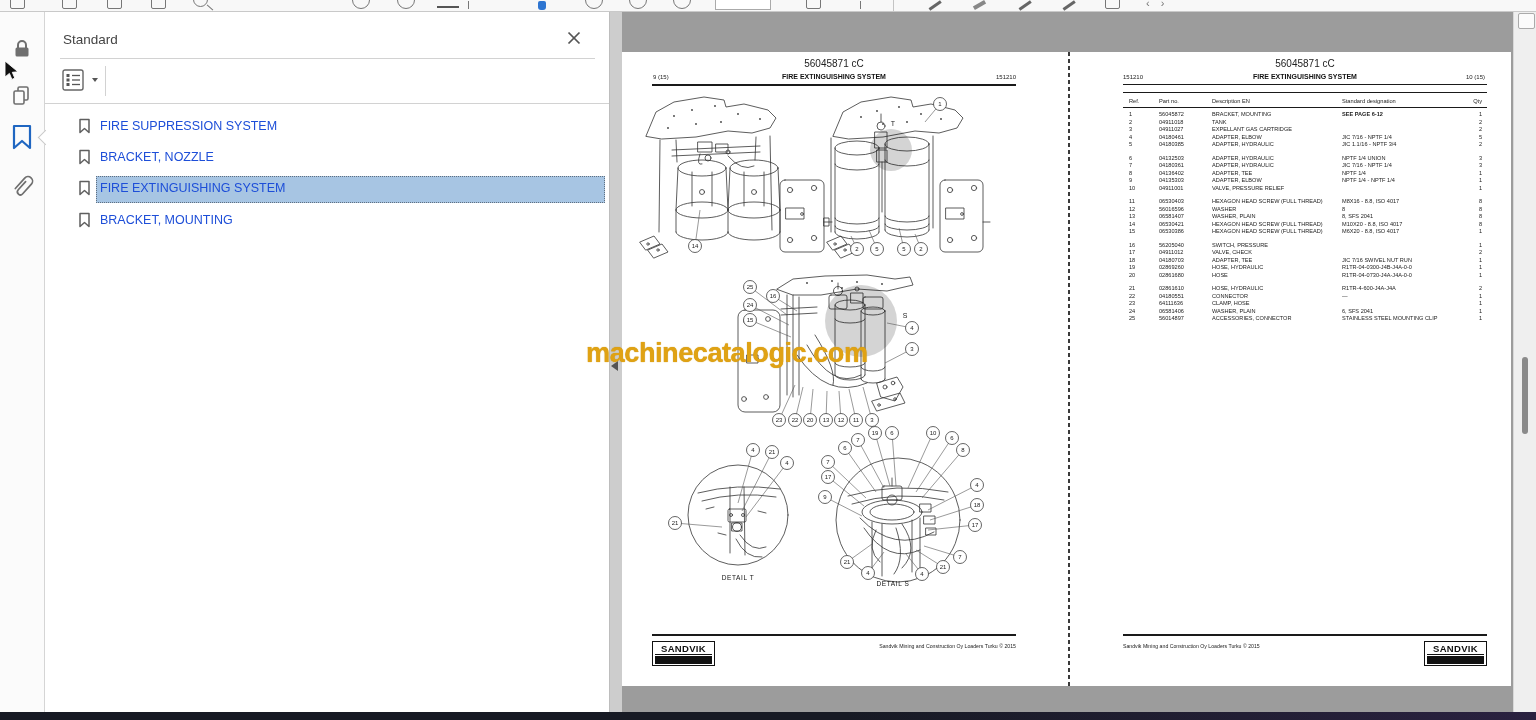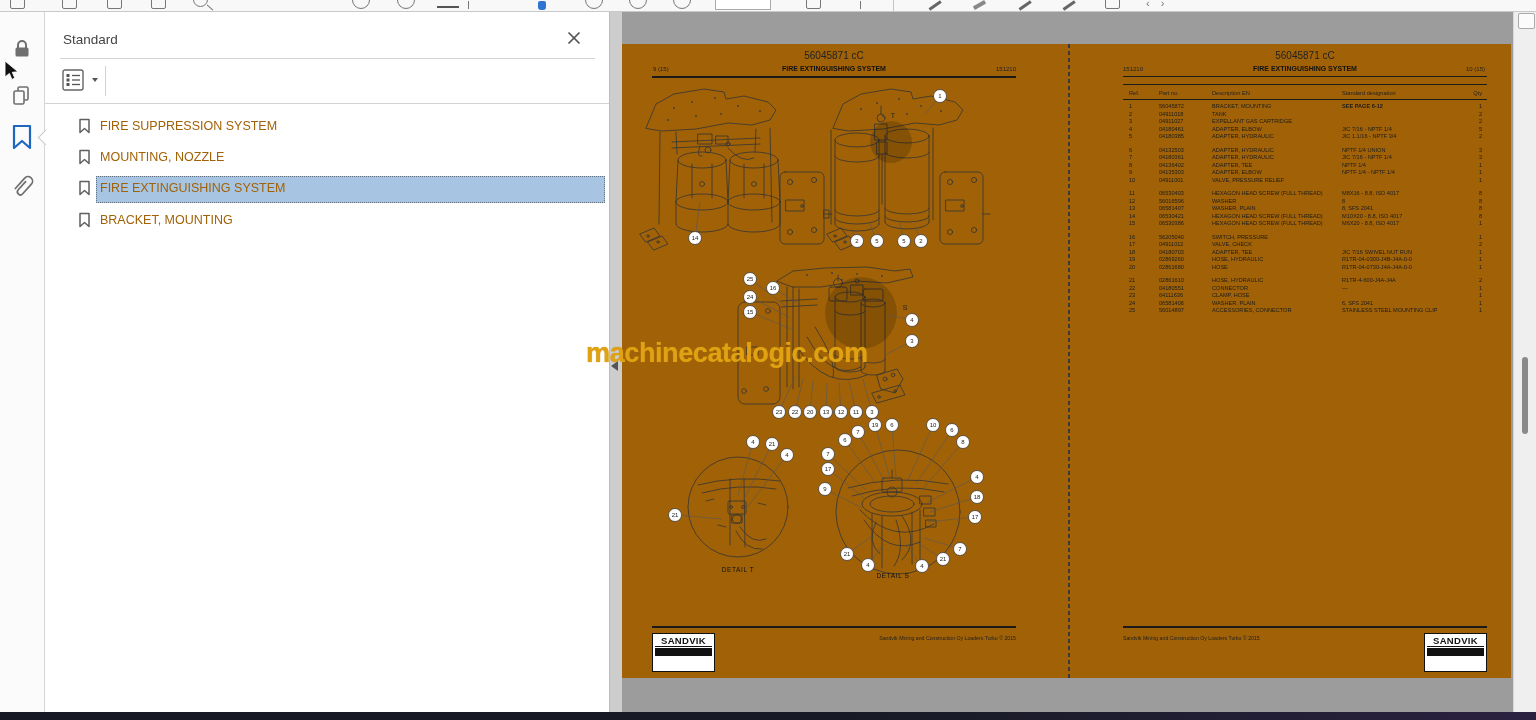--- a/index.html
+++ b/index.html
@@ -21,41 +21,41 @@
 #rail{position:absolute;left:0;top:12px;width:45px;height:700px;background:#fbfbfb;border-right:1px solid #d5d5d5;box-sizing:border-box}
 #panel{position:absolute;left:45px;top:12px;width:565px;height:700px;background:#fff;border-right:1px solid #bdbdbd;box-sizing:border-box}
 .panel-title{position:absolute;left:18px;top:20px;font-size:13.5px;color:#444}
 .panel-x{position:absolute;right:28px;top:19px;width:14px;height:14px}
 .hr{position:absolute;height:0;border-top:1px solid #d2d2d2}
 .opt-caret{position:absolute;left:47px;top:66px;width:0;height:0;border-left:3.5px solid transparent;border-right:3.5px solid transparent;border-top:4.5px solid #555}
 .vsep{position:absolute;width:0;border-left:1px solid #d2d2d2}
 #bm-list{position:absolute;left:0;top:98px;width:100%}
 .bm-item{position:relative;height:31.4px;display:flex;align-items:center;padding-left:33px}
 .bm-item .bm-ico{width:13px;height:16px;margin-right:9px;flex:none;position:relative;z-index:2}
-.bm-item .bm-label{font-size:12.5px;color:#a16207;position:relative;z-index:2;white-space:nowrap}
+.bm-item .bm-label{font-size:12.5px;color:#1d4ed8;position:relative;z-index:2;white-space:nowrap}
 .bm-item.selected .hl{position:absolute;left:51px;right:4px;top:3.5px;bottom:1px;background:#a7c5e3;border:1px dotted #5f6f80;z-index:1}
 #docpane{position:absolute;left:610px;top:12px;width:926px;height:700px;background:#9c9c9c}
 #leftstrip{position:absolute;left:0;top:0;width:12px;height:700px;background:#cdcdcd}
-#sheet{position:absolute;left:12px;top:32px;width:889px;height:634px;background:#a16207}
+#sheet{position:absolute;left:12px;top:40px;width:889px;height:634px;background:#ffffff}
 #pagediv{position:absolute;left:446px;top:0;width:1.5px;height:634px;background:repeating-linear-gradient(to bottom,#3a3a3a 0 4px,transparent 4px 7px)}
 #pageL{position:absolute;left:0;top:0;width:446px;height:634px}
 #pageR{position:absolute;left:448px;top:0;width:441px;height:634px}
 .doc-num{position:absolute;top:6px;font-size:10px;color:#222;text-align:center}
 .hdr-l{position:absolute;top:21.5px;font-size:6px;color:#222}
 .hdr-c{position:absolute;top:20.5px;font-size:7px;font-weight:bold;color:#111;text-align:center}
 .hdr-r{position:absolute;top:21.5px;font-size:6px;color:#222;text-align:right}
 .rule{position:absolute;background:#1a1a1a}
 .t-head span{position:absolute;top:45.5px;font-size:5.7px;color:#222}
 .prow{position:relative;height:7.5px}
 .prow.gap{margin-top:6px}
 .prow span{position:absolute;font-size:5.6px;color:#1c1c1c;line-height:7.5px;white-space:nowrap}
 .c-ref{left:59px}.c-part{left:89px}.c-desc{left:142px}.c-std{left:272px}
 .c-qty{left:385px;width:27px;text-align:right}
 .c-std.b{font-weight:bold}
-.logo{position:absolute;width:63px;height:39px;border:1.2px solid #111;background:#fff;box-sizing:border-box}
+.logo{position:absolute;width:63px;height:25px;border:1.2px solid #111;background:#fff;box-sizing:border-box}
 .logo .lg-t{display:block;font-size:9.5px;font-weight:bold;letter-spacing:.3px;text-align:center;color:#111;border-bottom:1px solid #111;margin:1px 2px 0 2px;line-height:11px}
 .logo .lg-b{display:block;height:8px;background:#111;margin:1px 2px 0 2px}
 .foot-text{position:absolute;top:591px;font-size:5.2px;color:#222}
 #watermark{position:absolute;left:586px;top:337px;font-size:28px;font-weight:bold;color:#e0a213;letter-spacing:-0.5px;transform:scaleX(.97);transform-origin:left;white-space:nowrap;text-shadow:0 0 1px #c08a00;z-index:30}
 #bottombar{position:absolute;left:0;top:712px;width:1536px;height:8px;background:linear-gradient(90deg,#171a24 0%,#171a24 55%,#2a2140 100%);z-index:40}
 #collapse-tri{position:absolute;left:611px;top:361px;width:0;height:0;border-top:5px solid transparent;border-bottom:5px solid transparent;border-right:7px solid #555;z-index:20}
 #cursor{position:absolute;left:4px;top:57px;z-index:50}
 #scroll{position:absolute;left:903px;top:0;width:23px;height:700px;background:#efefef;border-left:1px solid #d8d8d8;box-sizing:border-box}
 #scroll .btn{position:absolute;left:4px;top:1px;width:15px;height:14px;background:#fbfbfb;border:1px solid #aaa;border-radius:2px}
 #scroll .thumb{position:absolute;left:8px;top:345px;width:6px;height:77px;background:#8a8a8a;border-radius:3px}
@@ -140,21 +140,21 @@
       <div class="bm-item">
         <svg class="bm-ico" width="13" height="16">
           <path d="M2,1.5 h9 v13 l-4.5,-4 l-4.5,4 Z" stroke="#5f5f5f" stroke-width="1.5" fill="none" stroke-linejoin="round"></path>
         </svg>
         <span class="bm-label">FIRE SUPPRESSION SYSTEM</span>
       </div>
       <div class="bm-item">
         <svg class="bm-ico" width="13" height="16">
           <path d="M2,1.5 h9 v13 l-4.5,-4 l-4.5,4 Z" stroke="#5f5f5f" stroke-width="1.5" fill="none" stroke-linejoin="round"></path>
         </svg>
-        <span class="bm-label">MOUNTING, NOZZLE</span>
+        <span class="bm-label">BRACKET, NOZZLE</span>
       </div>
       <div class="bm-item selected">
         <div class="hl"></div>
         <svg class="bm-ico" width="13" height="16">
           <path d="M2,1.5 h9 v13 l-4.5,-4 l-4.5,4 Z" stroke="#5f5f5f" stroke-width="1.5" fill="none" stroke-linejoin="round"></path>
         </svg>
         <span class="bm-label">FIRE EXTINGUISHING SYSTEM</span>
       </div>
       <div class="bm-item">
         <svg class="bm-ico" width="13" height="16">

